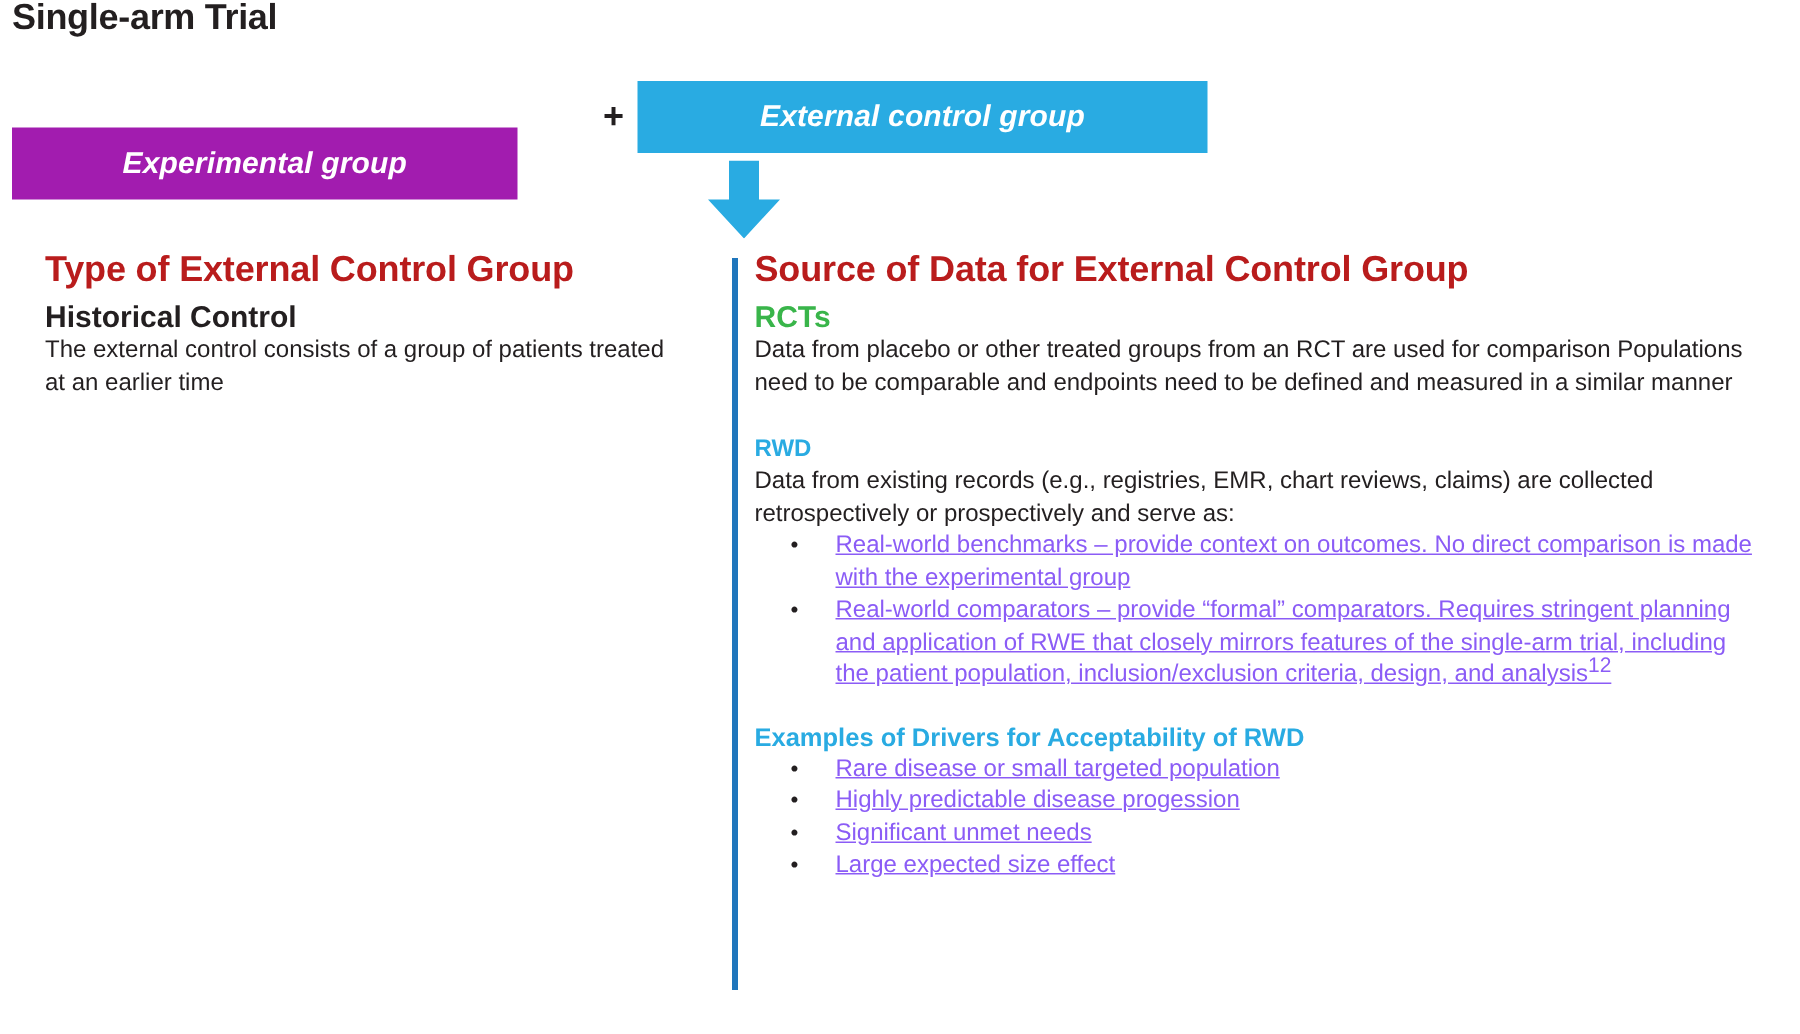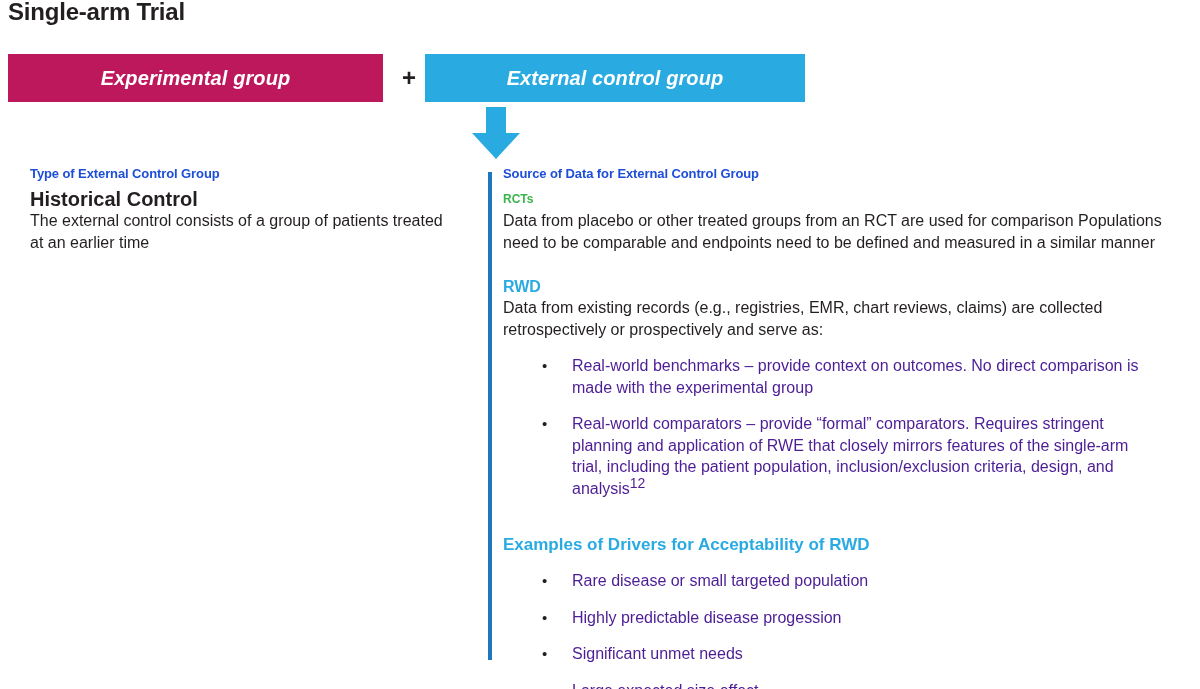--- a/index.html
+++ b/index.html
@@ -43,22 +43,23 @@
     align-items: center;
     justify-content: center;
     color: #ffffff;
     font-size: 20px;
     font-weight: bold;
     font-style: italic;
     letter-spacing: 0.1px;
   }
   .group-box.experimental {
     left: 8px;
-    width: 375px;
-    background: #be185d;
+    width: 337px;
+    background: #a21caf;
+    margin-top: 31px;
   }
   .group-box.external {
     left: 425px;
     width: 380px;
     background: #29abe2;
   }
   .plus-sign {
     position: absolute;
     left: 395px;
     top: 10px;
@@ -96,44 +97,44 @@
     width: 430px;
   }
   .col-right {
     position: absolute;
     left: 503px;
     top: 166px;
     width: 668px;
   }
 
   .col-heading {
-    font-size: 13px;
-    font-weight: bold;
-    color: #1d4ed8;
+    font-size: 24px;
+    font-weight: bold;
+    color: #b91c1c;
     margin: 0 0 8px 0;
     letter-spacing: -0.1px;
   }
   .sub-heading {
     font-size: 20px;
     font-weight: bold;
     color: #231f20;
     margin: 0;
     line-height: 21px;
   }
   .body-text {
     font-size: 16px;
     color: #231f20;
     margin: 0;
     line-height: 21.5px;
   }
   .left-block { margin-bottom: 0; }
   .left-gap { height: 42px; }
 
   .accent-heading-green {
-    font-size: 12px;
+    font-size: 20px;
     font-weight: bold;
     color: #39b54a;
     margin: 0;
     line-height: 21px;
   }
   .accent-heading-blue {
     font-size: 16px;
     font-weight: bold;
     color: #29abe2;
     margin: 0;
@@ -149,22 +150,23 @@
   ul.bullets {
     list-style: none;
     margin: 0;
     padding: 0;
   }
   ul.bullets > li {
     position: relative;
     padding-left: 54px;
     font-size: 16px;
     line-height: 21.5px;
-    color: #4c1d95;
-    margin: 15px;
+    color: #8b5cf6;
+    margin: 0;
+    text-decoration: underline;
   }
   ul.bullets > li::before {
     content: "\2022";
     position: absolute;
     left: 24px;
     top: 0;
     font-size: 15px;
     line-height: 21.5px;
     color: #231f20;
   }

